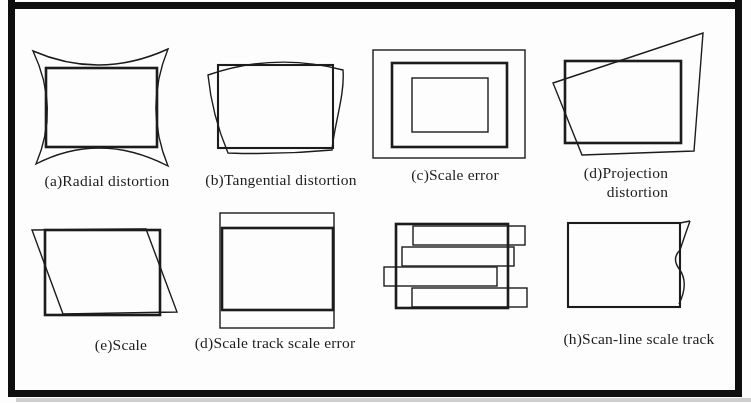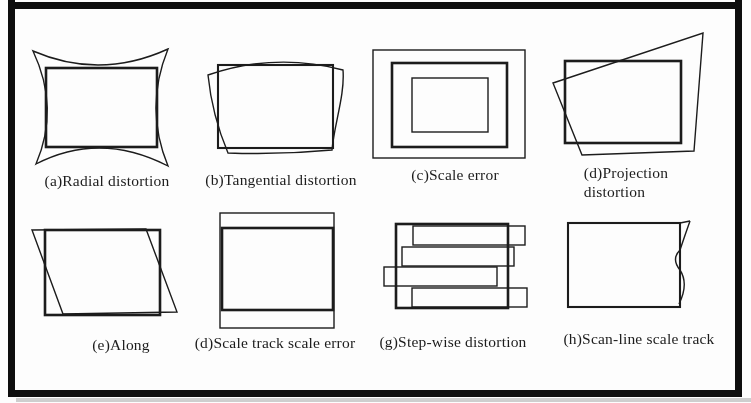--- a/index.html
+++ b/index.html
@@ -12,21 +12,21 @@
   .thin{fill:none;stroke:var(--ink,#1c1c1c);stroke-width:1.4;}
   .med{fill:none;stroke:var(--ink,#1c1c1c);stroke-width:2.1;}
   .thick{fill:none;stroke:var(--ink,#1c1c1c);stroke-width:2.6;}
   .bar{fill:var(--frame,#0e0e0e);stroke:none;}
   .shadowbar{fill:var(--shadow,#c2c2c2);stroke:none;opacity:.8;}
   .lbl{
     position:absolute;transform:translateX(-50%);
     font-size:15.5px;color:var(--ink,#1c1c1c);
     white-space:nowrap;letter-spacing:.2px;
   }
-  .lbl2{text-align:left;line-height:19px;}
+  .lbl2{text-align:right;line-height:19px;}
   .lbl2 span{display:block;}
 </style>
 </head>
 <body>
 
 <div class="stage">
 
   <svg class="art" width="751" height="403" viewBox="0 0 751 403">
 
     <g>
@@ -87,21 +87,20 @@
 
   <div class="lbl" style="left:455px;top:166px">(c)Scale error</div>
 
   <div class="lbl" style="left:281px;top:171px">(b)Tangential distortion</div>
 
   <div class="lbl lbl2" style="left:626px;top:163px">
     <span>(d)Projection</span>
     <span>distortion</span>
   </div>
 
-  <div class="lbl" style="left:121px;top:336px">(e)Along</div>
+  <div class="lbl" style="left:121px;top:336px">(e)Scale</div>
 
   <div class="lbl" style="left:275px;top:334px">(d)Scale track scale error</div>
 
-  <div class="lbl" style="left:453px;top:333px">(g)Step-wise distortion</div>
 
   <div class="lbl" style="left:639px;top:330px">(h)Scan-line scale track</div>
 
 </div>
 
 </body></html>

